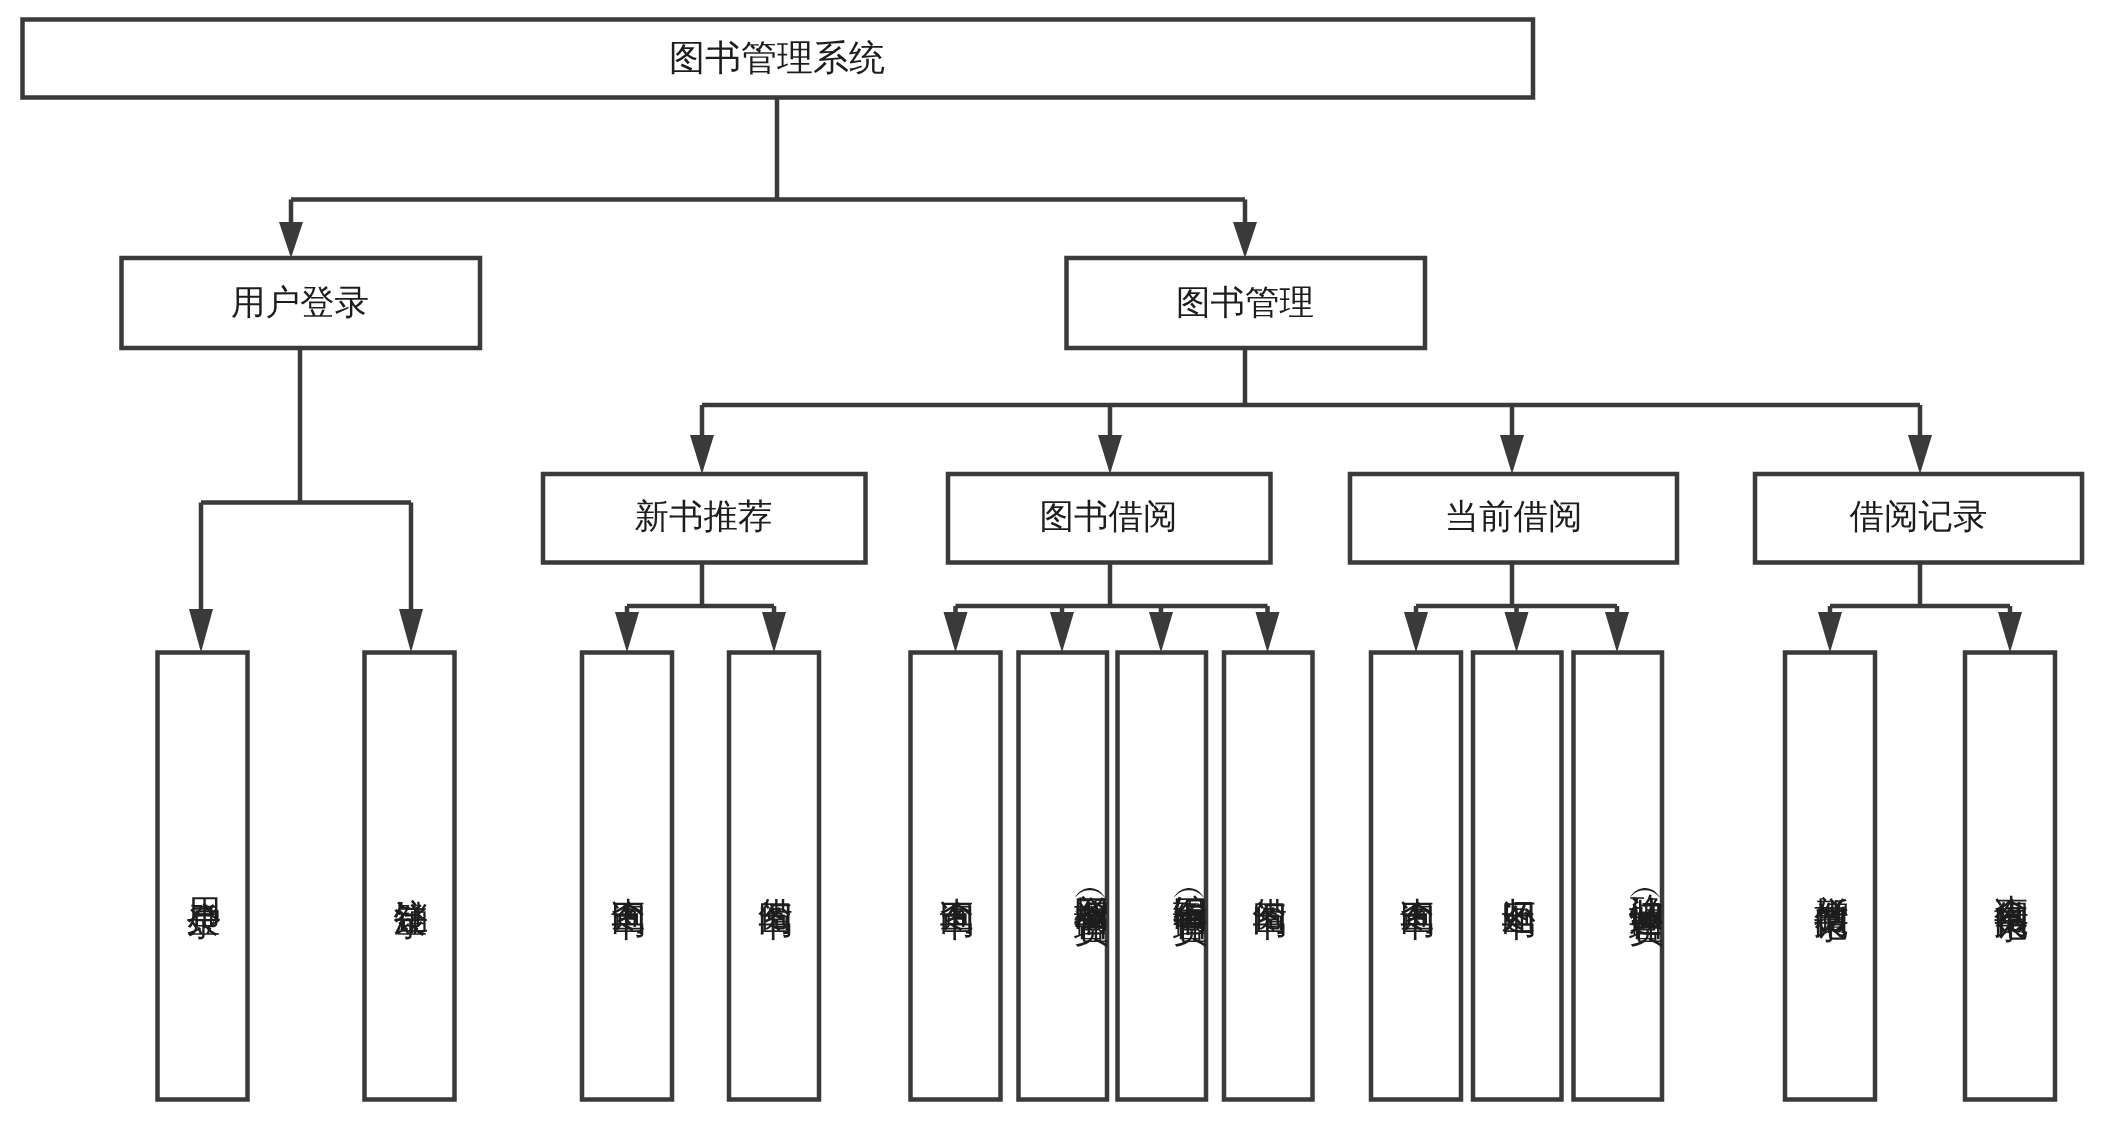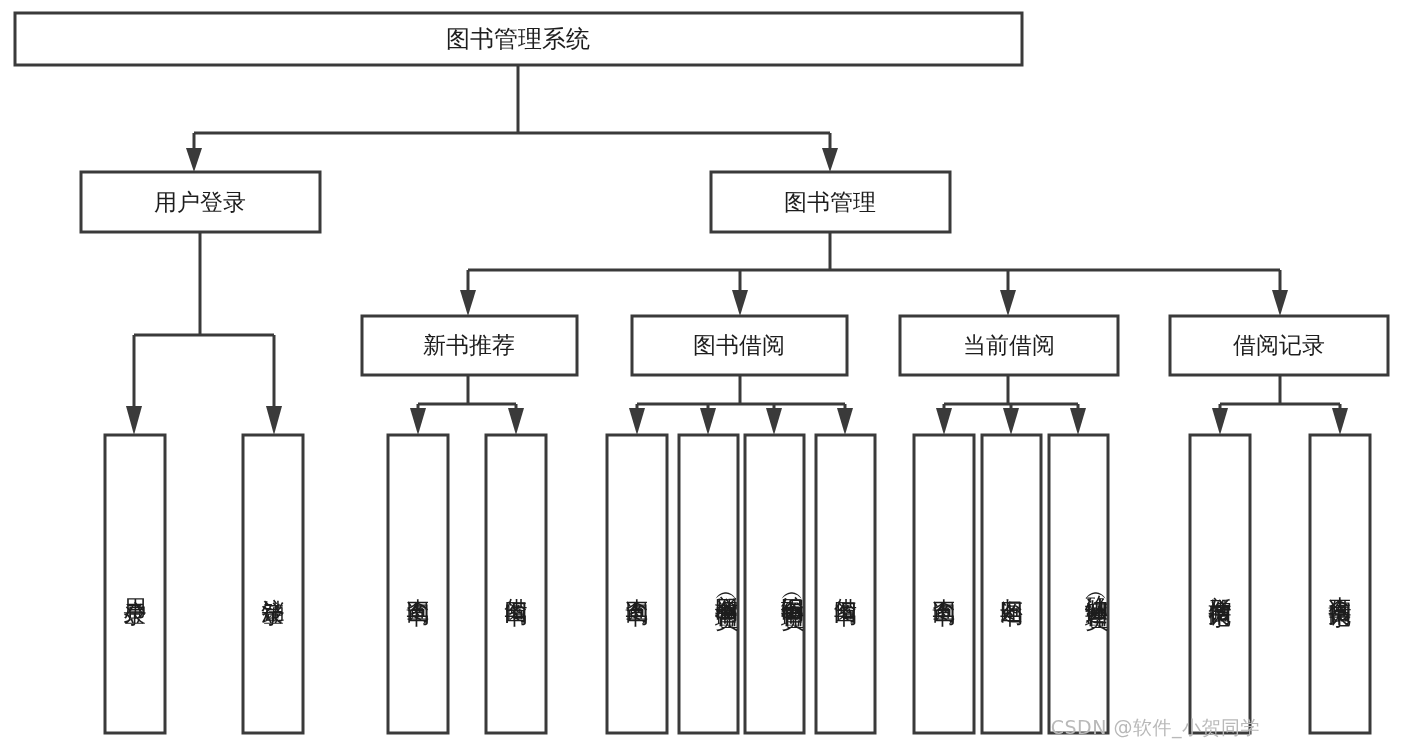--- a/index.html
+++ b/index.html
@@ -218,15 +218,14 @@
   <div class="vlabel" style="left:745px; top:438px; width:59px; height:295px;">编辑图书（管理员）</div>
   <div class="vlabel centered" style="left:816px; top:435px; width:59px; height:298px;">借阅图书</div>
 
   <div class="vlabel centered" style="left:914px; top:435px; width:60px; height:298px;">查询图书</div>
   <div class="vlabel centered" style="left:982px; top:435px; width:59px; height:298px;">归还图书</div>
   <div class="vlabel" style="left:1049px; top:438px; width:59px; height:295px;">确认归还（管理员）</div>
 
   <div class="vlabel centered" style="left:1190px; top:435px; width:60px; height:298px;">新增借阅记录</div>
   <div class="vlabel centered" style="left:1310px; top:435px; width:60px; height:298px;">查询借阅记录</div>
 
-  <div id="watermark">CSDN @软件_小贺同学</div>
 
 </div>
 
 </body></html>

